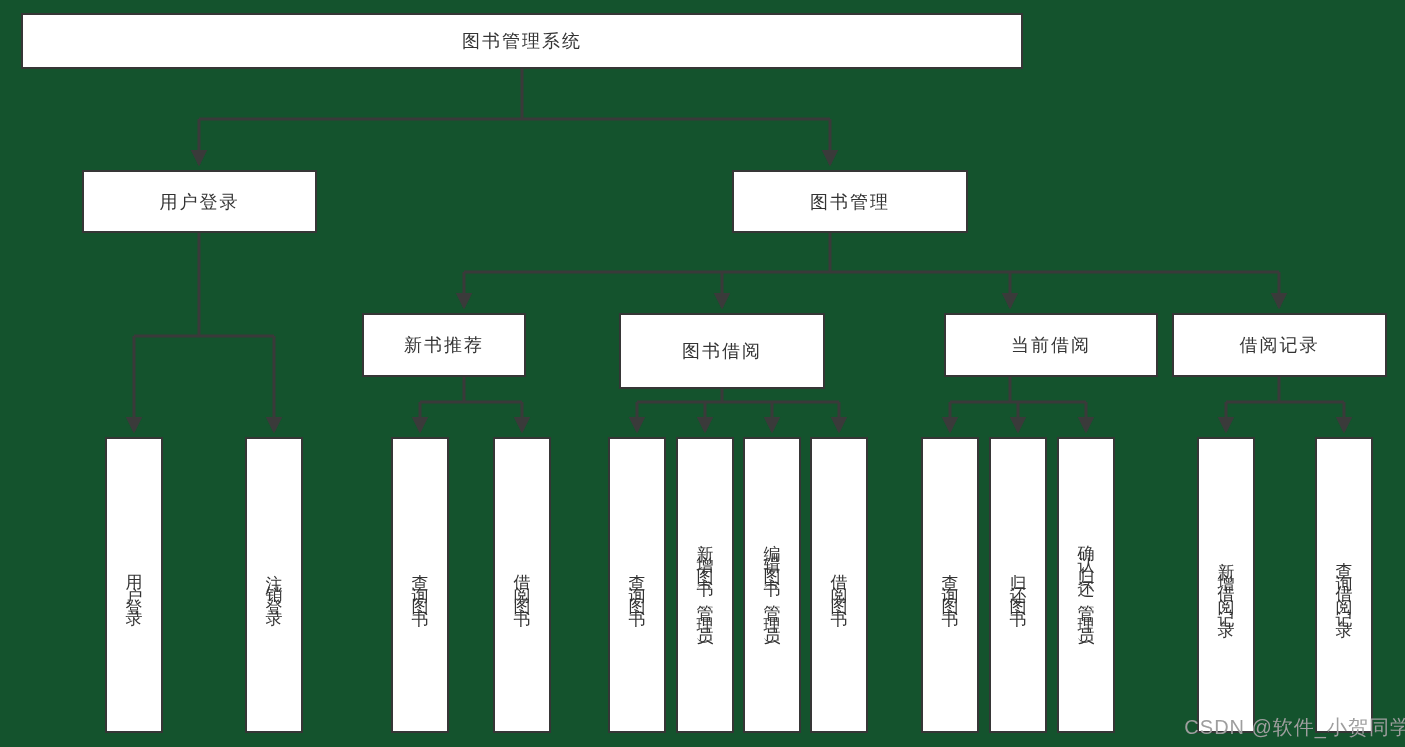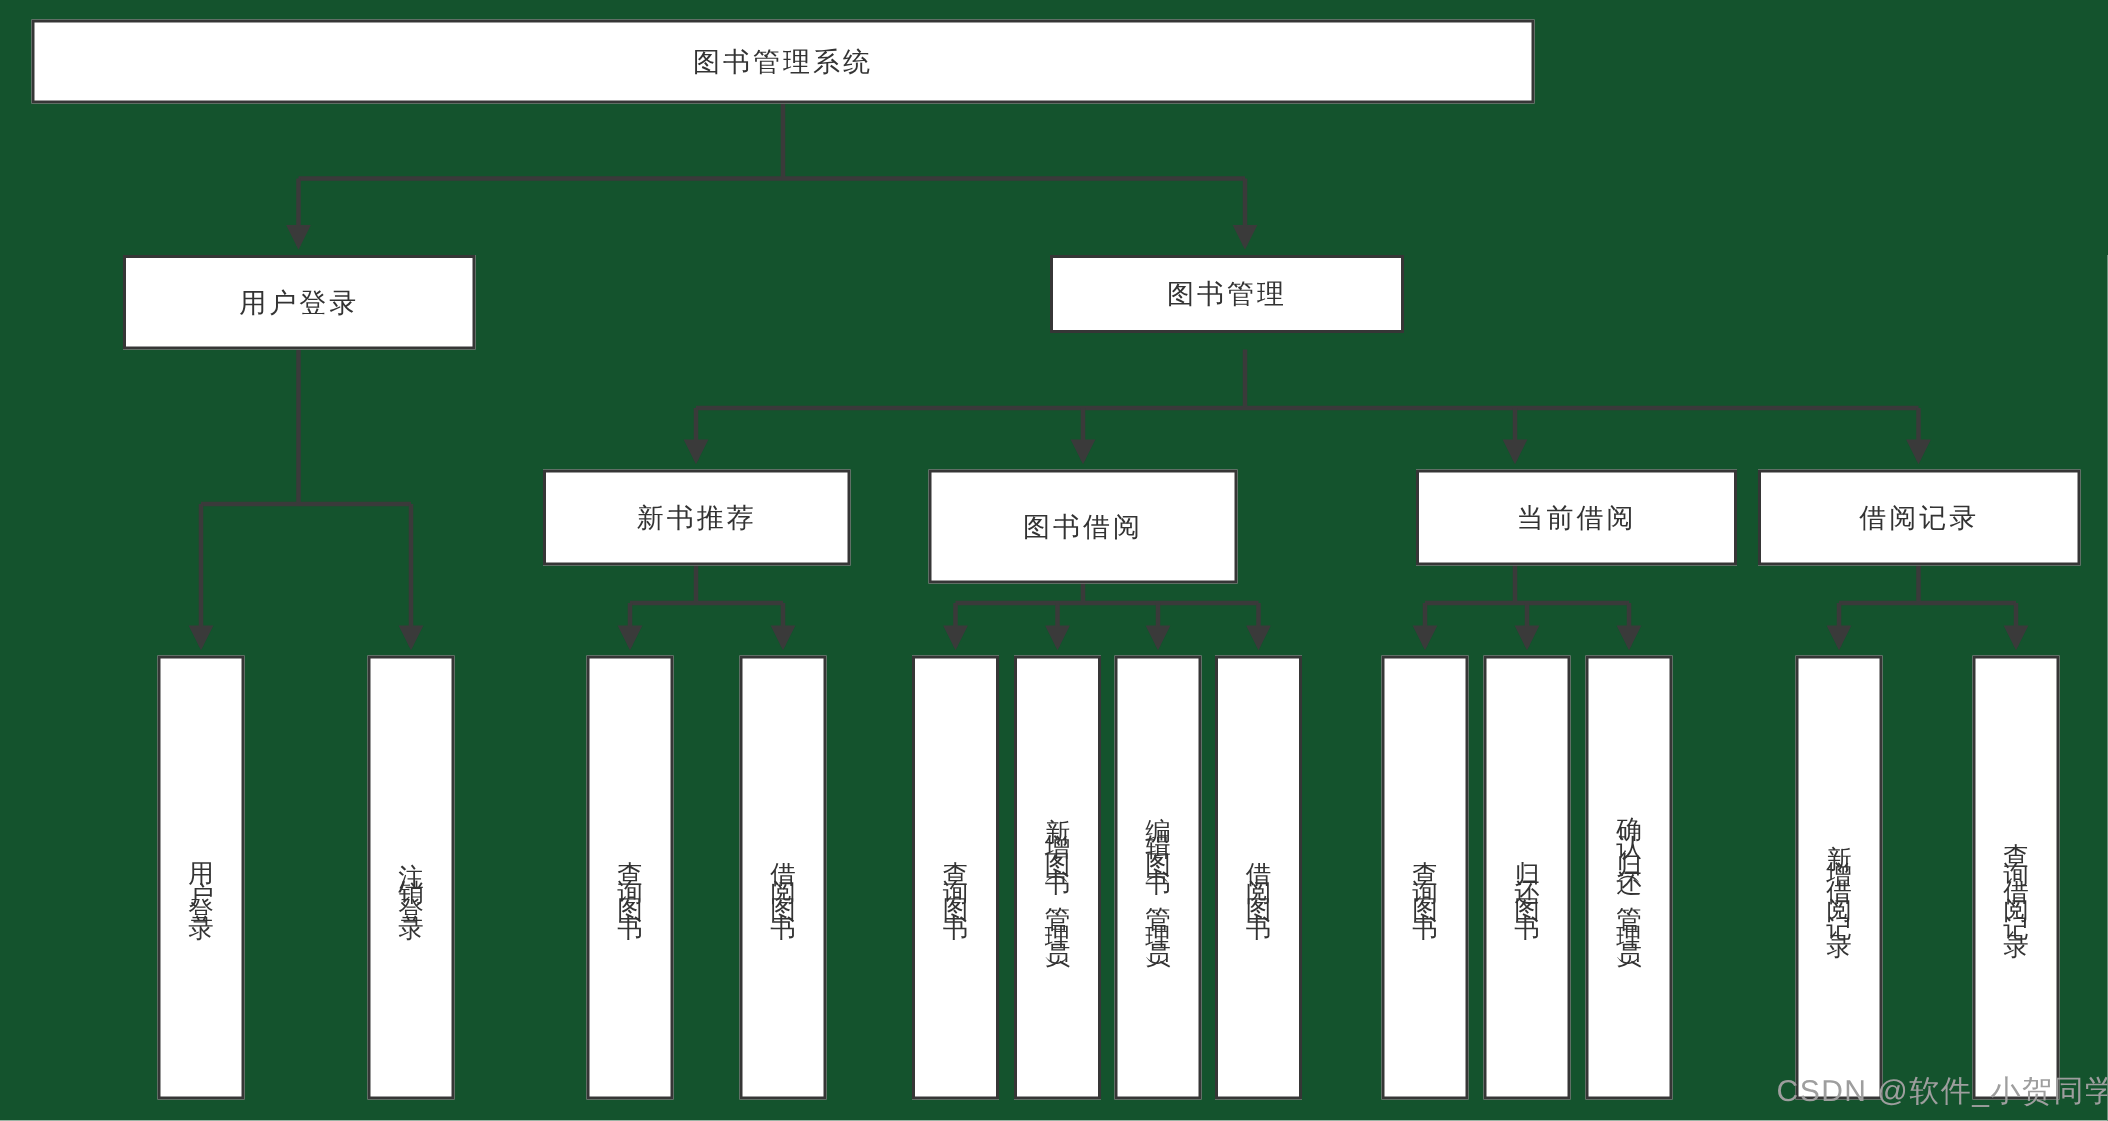--- a/index.html
+++ b/index.html
@@ -67,25 +67,25 @@
     </g>
   </svg>
 
   <div class="node h" style="left:21px;top:13px;width:1002px;height:56px">
     <span>图书管理系统</span>
   </div>
 
   <div class="node h" style="left:82px;top:170px;width:235px;height:63px">
     <span>用户登录</span>
   </div>
-  <div class="node h" style="left:700px;top:170px;width:236px;height:52px">
+  <div class="node h" style="left:732px;top:170px;width:236px;height:63px">
     <span>图书管理</span>
   </div>
 
-  <div class="node h" style="left:362px;top:313px;width:205px;height:64px">
+  <div class="node h" style="left:362px;top:313px;width:164px;height:64px">
     <span>新书推荐</span>
   </div>
   <div class="node h" style="left:619px;top:313px;width:206px;height:76px">
     <span>图书借阅</span>
   </div>
   <div class="node h" style="left:944px;top:313px;width:214px;height:64px">
     <span>当前借阅</span>
   </div>
   <div class="node h" style="left:1172px;top:313px;width:215px;height:64px">
     <span>借阅记录</span>

